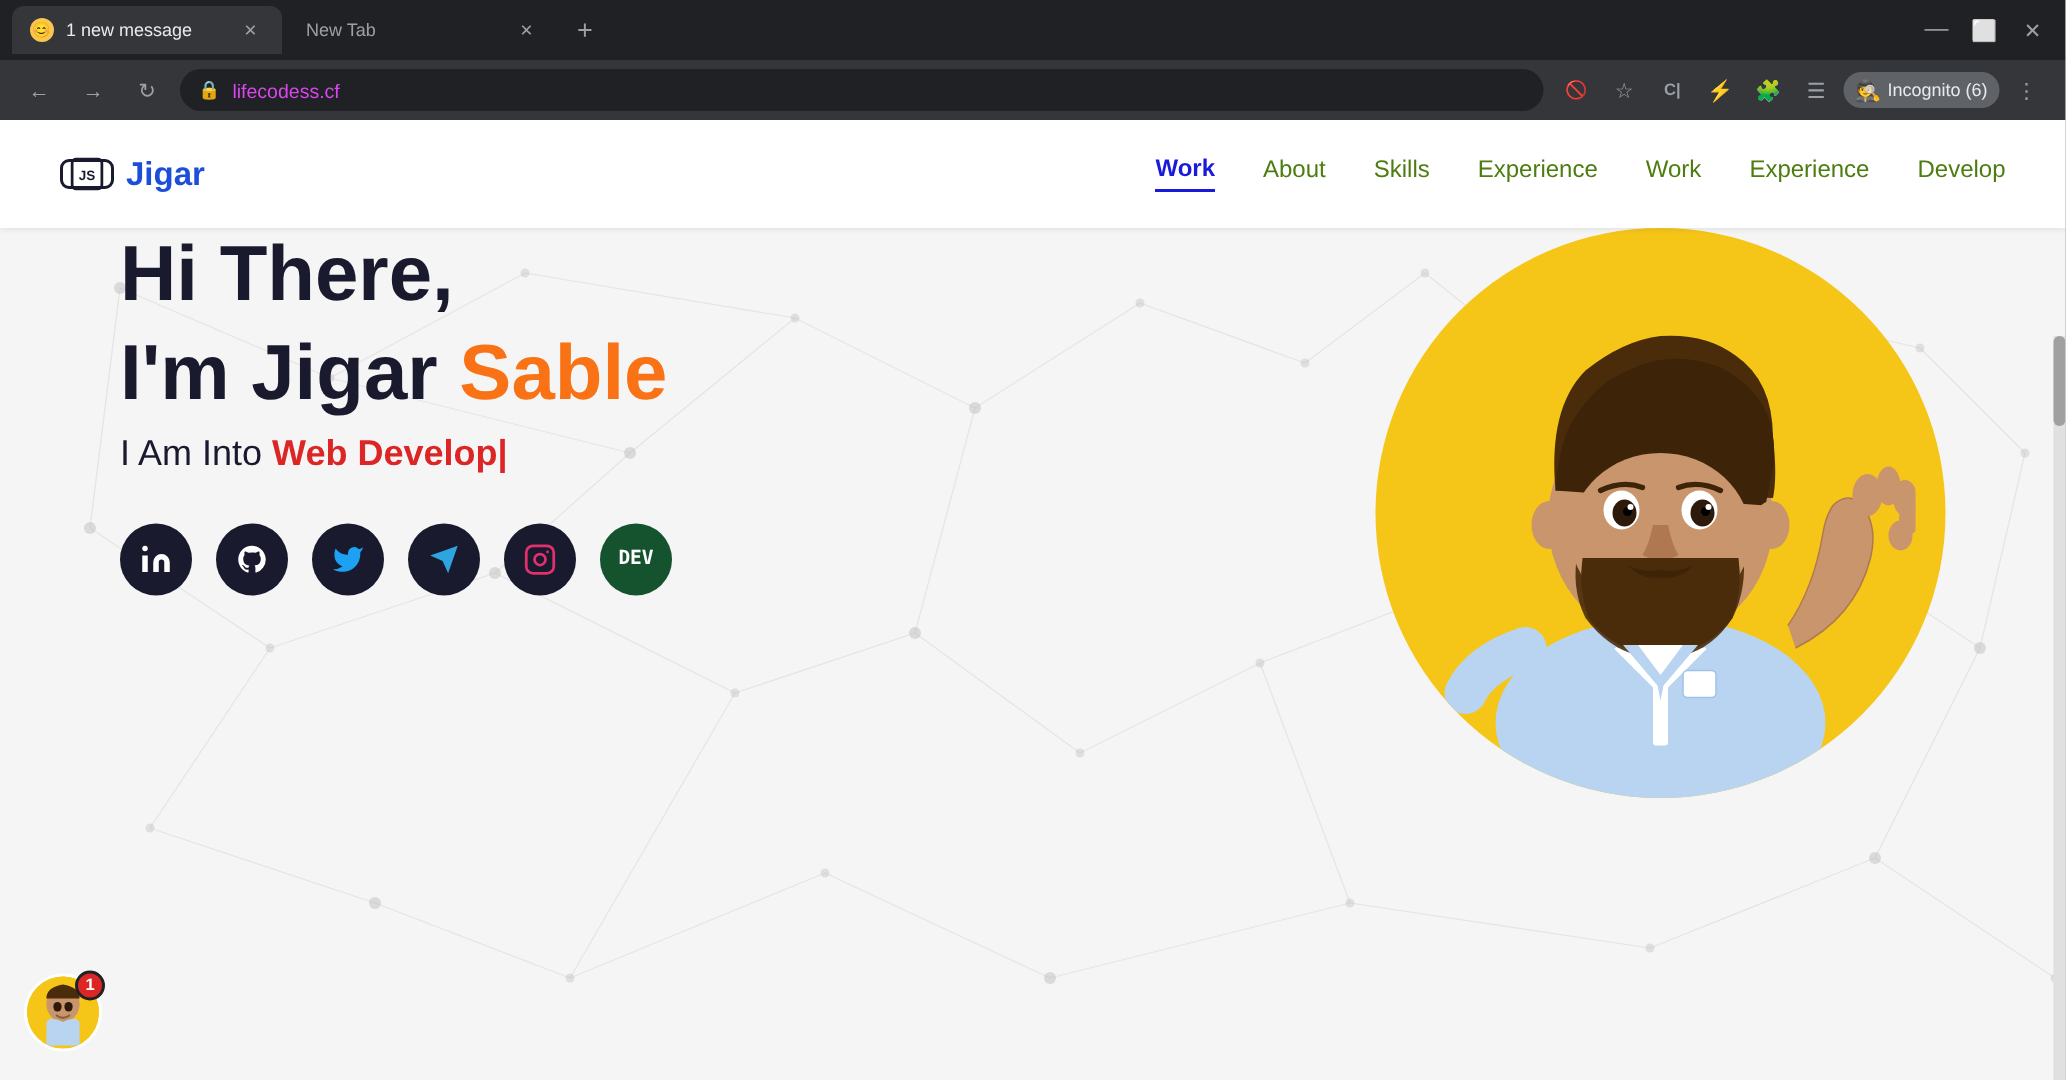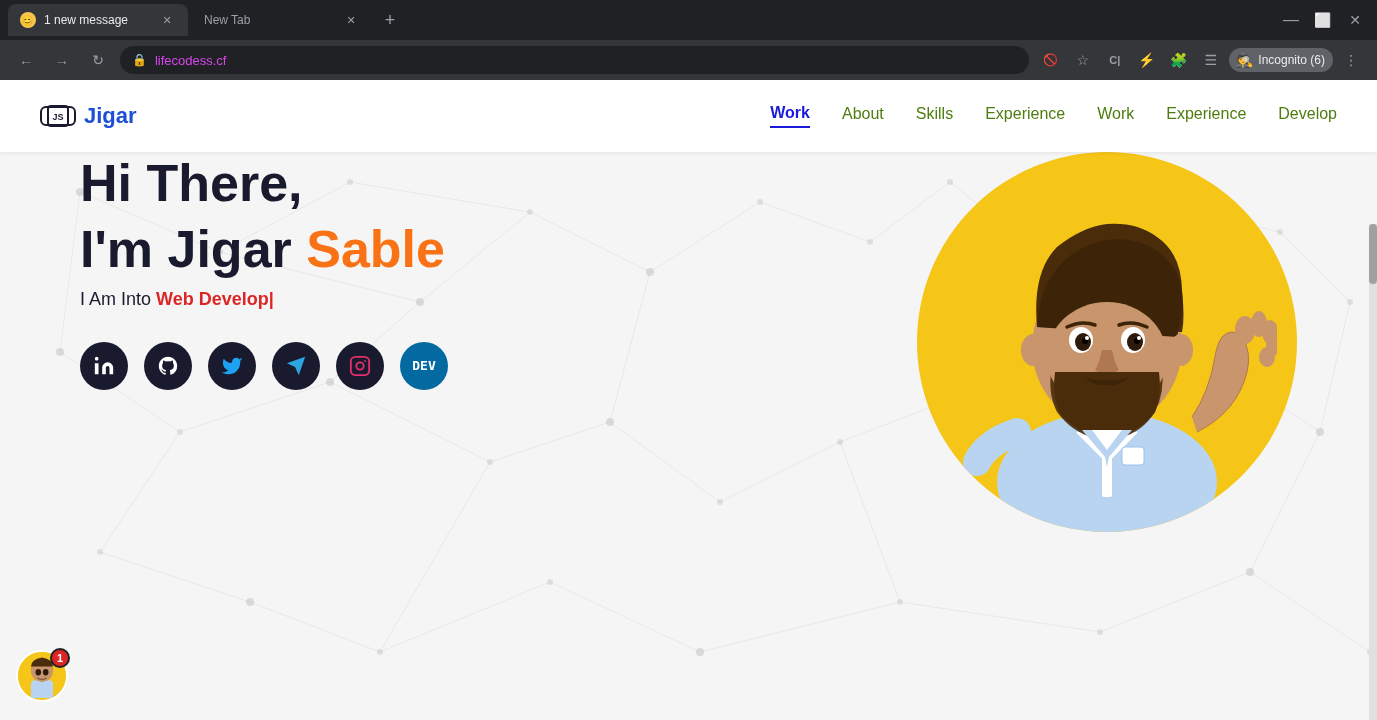--- a/index.html
+++ b/index.html
@@ -190,21 +190,21 @@
       font-size: 52px;
       font-weight: 800;
       color: #1a1a2e;
       line-height: 1.2;
       margin-bottom: 8px;
     }
     .hero-name-highlight {
       color: #f97316;
     }
     .hero-subtitle {
-      font-size: 18px;
+      font-size: 24px;
       color: #1a1a2e;
       margin-bottom: 32px;
       font-weight: 500;
     }
     .hero-subtitle-highlight {
       color: #dc2626;
       font-weight: 700;
     }
     .about-me-btn {
       background: #1a1adb;
@@ -497,21 +497,21 @@
           </div>
 
           <div class="social-icon instagram">
             <svg width="22" height="22" viewBox="0 0 24 24" fill="none" stroke="#e1306c" stroke-width="2">
               <rect x="2" y="2" width="20" height="20" rx="5" ry="5"></rect>
               <circle cx="12" cy="12" r="4"></circle>
               <circle cx="17.5" cy="6.5" r="1" fill="#e1306c" stroke="none"></circle>
             </svg>
           </div>
 
-          <div class="social-icon dev" style="background:#0369a1;font-family:monospace;color:white;font-size:13px;font-weight:bold;">DEV</div>
+          <div class="social-icon dev" style="background:#14532d;font-family:monospace;color:white;font-size:13px;font-weight:bold;">DEV</div>
         </div>
       </div>
 
       <div class="hero-avatar">
         <div class="avatar-circle">
 
           <svg width="340" height="360" viewBox="0 0 340 360" fill="none" xmlns="http://www.w3.org/2000/svg">
 
             <ellipse cx="170" cy="310" rx="110" ry="70" fill="#b8d4f0"></ellipse>
 

